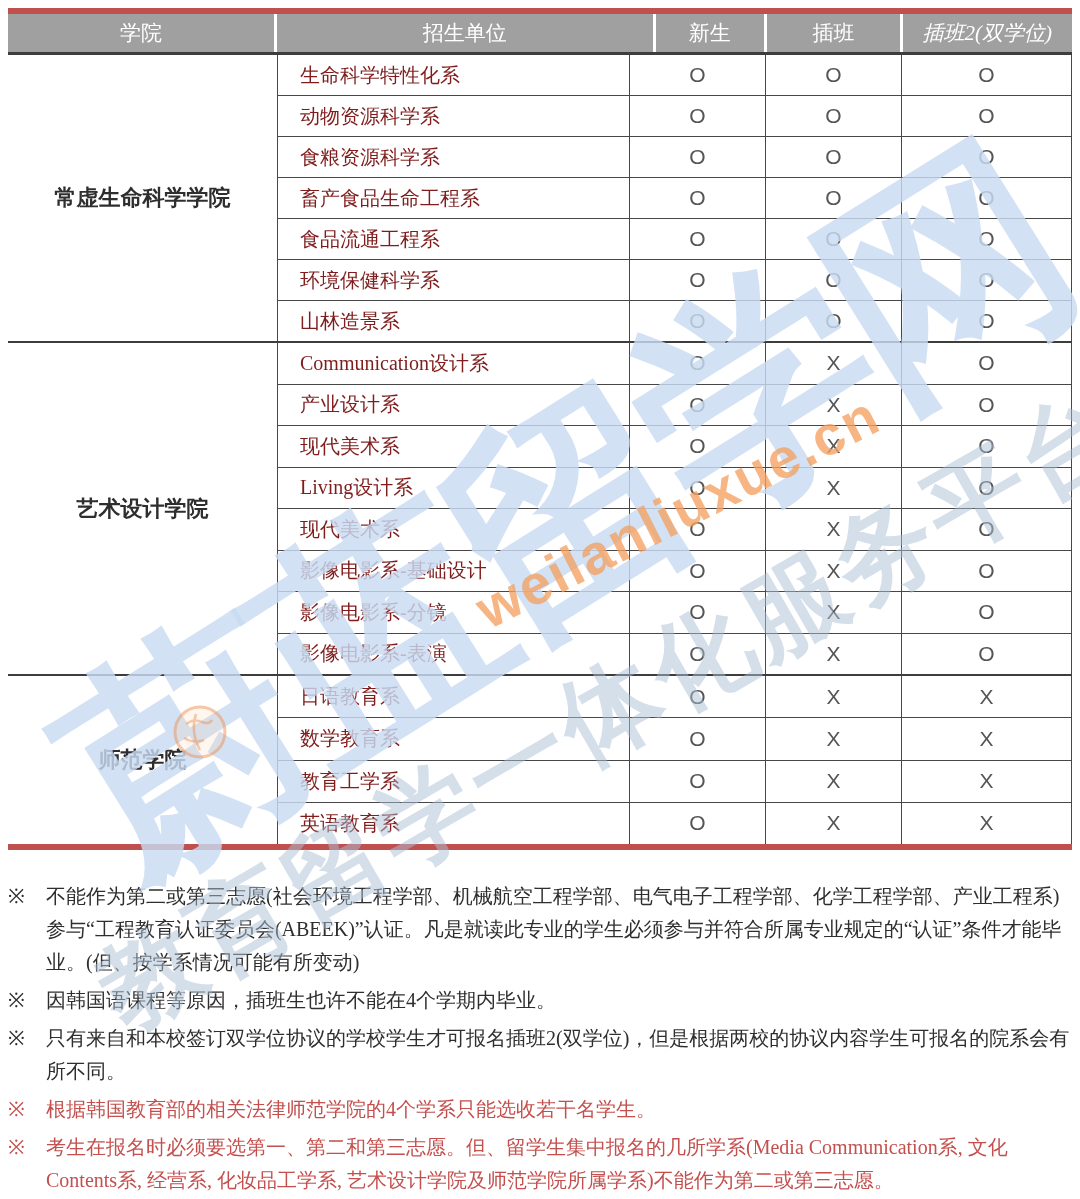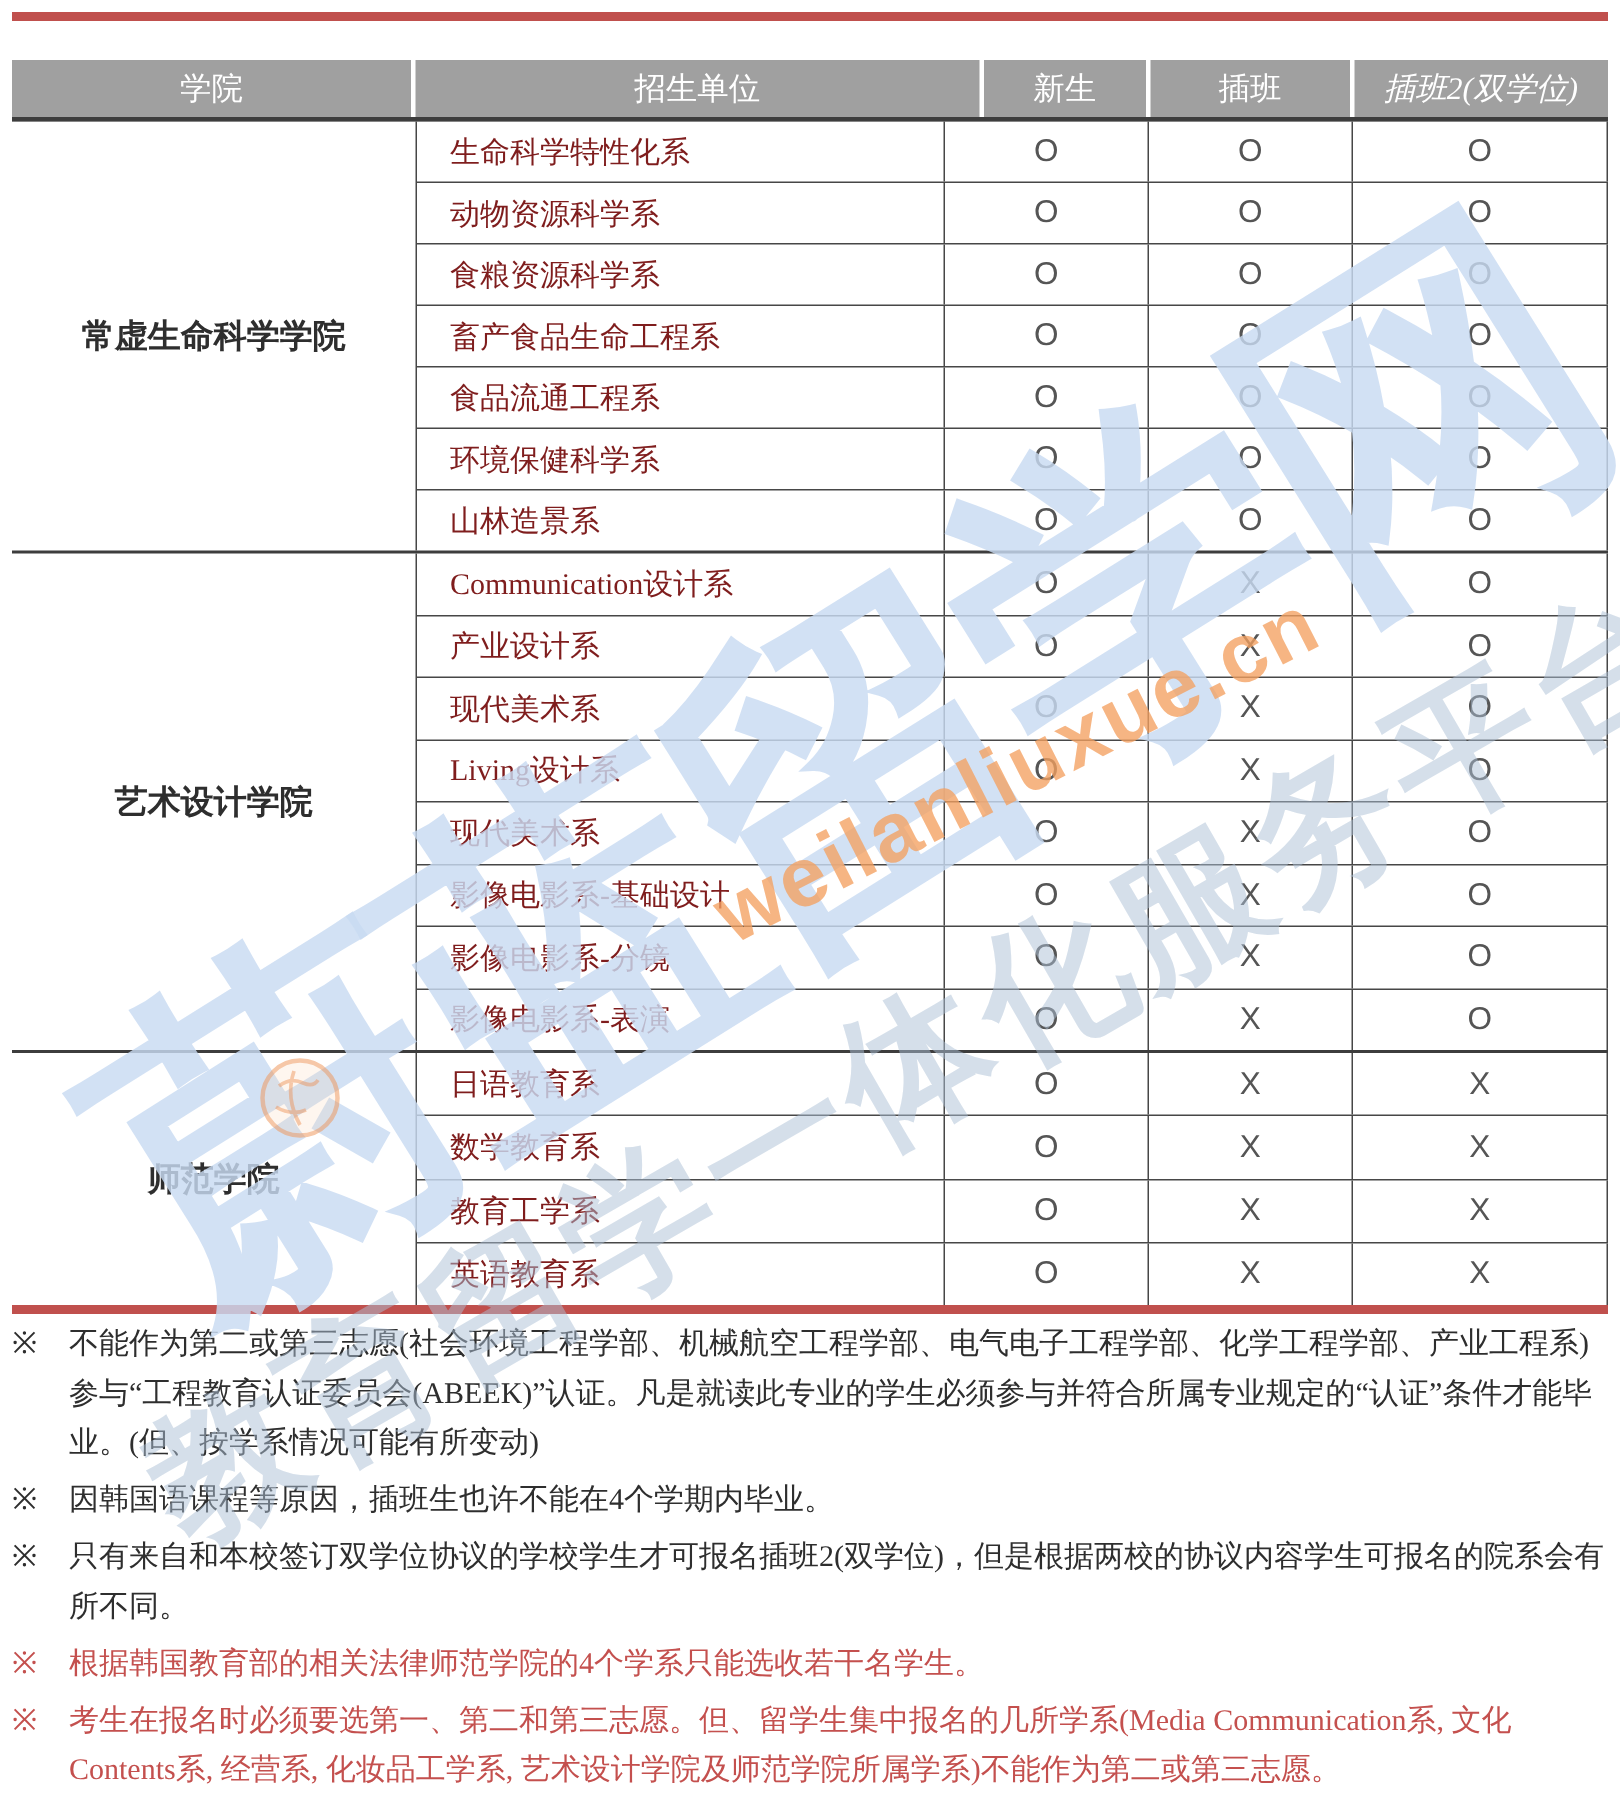--- a/index.html
+++ b/index.html
@@ -4,21 +4,21 @@
 <style>
   * { margin:0; padding:0; box-sizing:border-box; }
   html,body { background:#ffffff; }
   .page {
     position:relative; width:1080px; height:1199px; background:#ffffff;
     font-family:"Liberation Serif","DejaVu Serif",serif; overflow:hidden;
   }
   
   .table-area { position:absolute; left:8px; top:8px; width:1064px; z-index:1; }
   .redline { height:6px; background:#c0504d; }
-  .thead { display:flex; height:41px; background:#a0a0a0; border-bottom:3px solid #3d3d3d;margin-top:26px; }
+  .thead { display:flex; height:41px; background:#a0a0a0; border-bottom:3px solid #3d3d3d; }
   .th {
     display:flex; align-items:center; justify-content:center;
     color:#ffffff; font-size:21px; border-right:3px solid #ffffff;
   }
   .th:last-child { border-right:none;font-style:italic; }
   .w1 { width:270px; } .w2 { width:380px; } .w3 { width:112px; } .w4 { width:136px; } .w5 { width:170px; }
   .sec { display:flex; }
   .sec1 { height:288px; border-bottom:2px solid #3d3d3d; }
   .sec2 { height:333px; border-bottom:2px solid #3d3d3d; }
   .sec3 { height:168px; }

